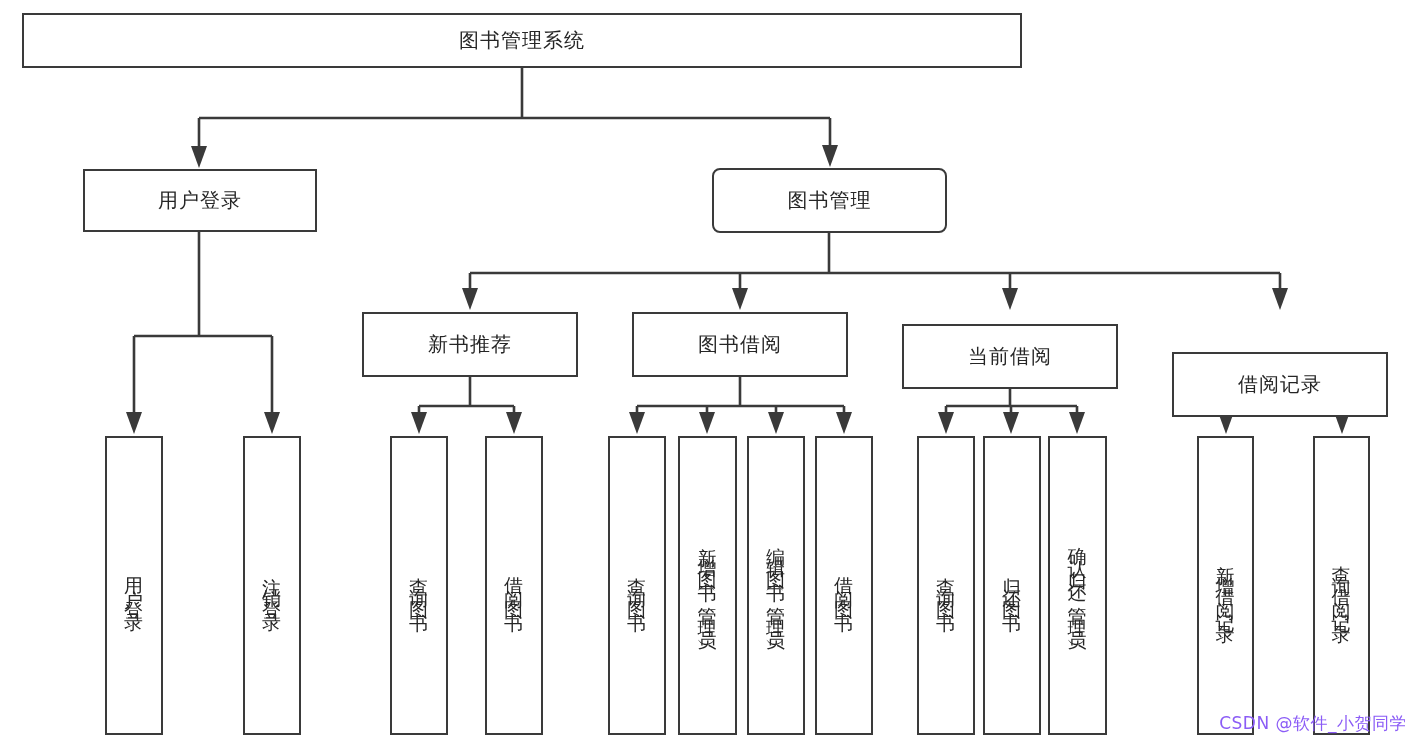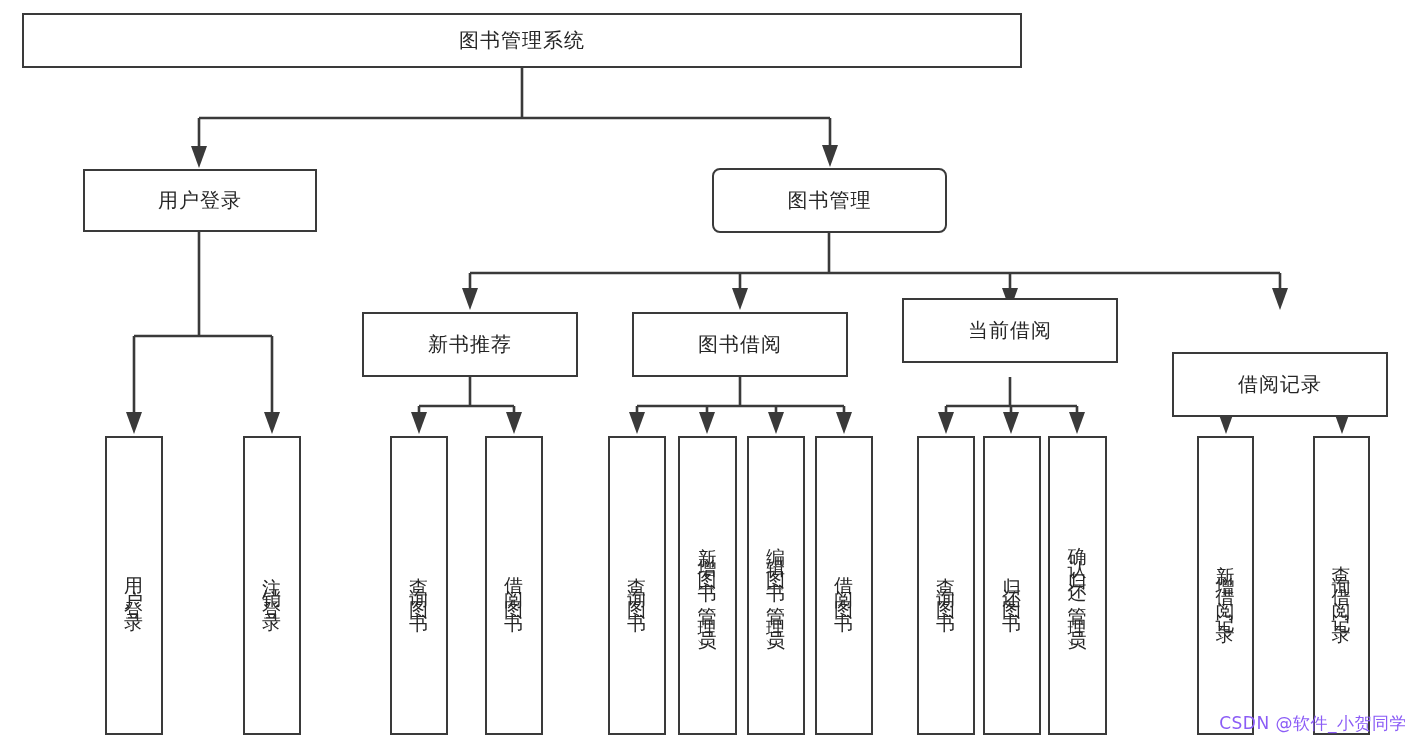--- a/index.html
+++ b/index.html
@@ -47,21 +47,21 @@
     line-height: 1;
   }
   
   #n-root    { left: 22px;   top: 13px;  width: 1000px; height: 55px; }
   
   #n-login   { left: 83px;   top: 169px; width: 234px;  height: 63px; }
   #n-mgmt    { left: 712px;  top: 168px; width: 235px;  height: 65px; border-radius: 8px; }
   
   #n-rec     { left: 362px;  top: 312px; width: 216px;  height: 65px; }
   #n-borrow  { left: 632px;  top: 312px; width: 216px;  height: 65px; }
-  #n-current { left: 902px;  top: 298px; width: 216px;  height: 65px; }
+  #n-current { left: 902px;  top: 324px; width: 216px;  height: 65px; }
   #n-records { left: 1172px; top: 312px; width: 216px;  height: 65px; margin-top: 40px; }
   
   .leaf      { top: 436px; height: 299px; width: 58px; }
   #n-a1 { left: 105px;  }
   #n-a2 { left: 243px;  }
   #n-b1 { left: 390px;  }
   #n-b2 { left: 485px;  }
   #n-c1 { left: 608px;  }
   #n-c2 { left: 678px;  width: 59px; }
   #n-c3 { left: 747px;  }

